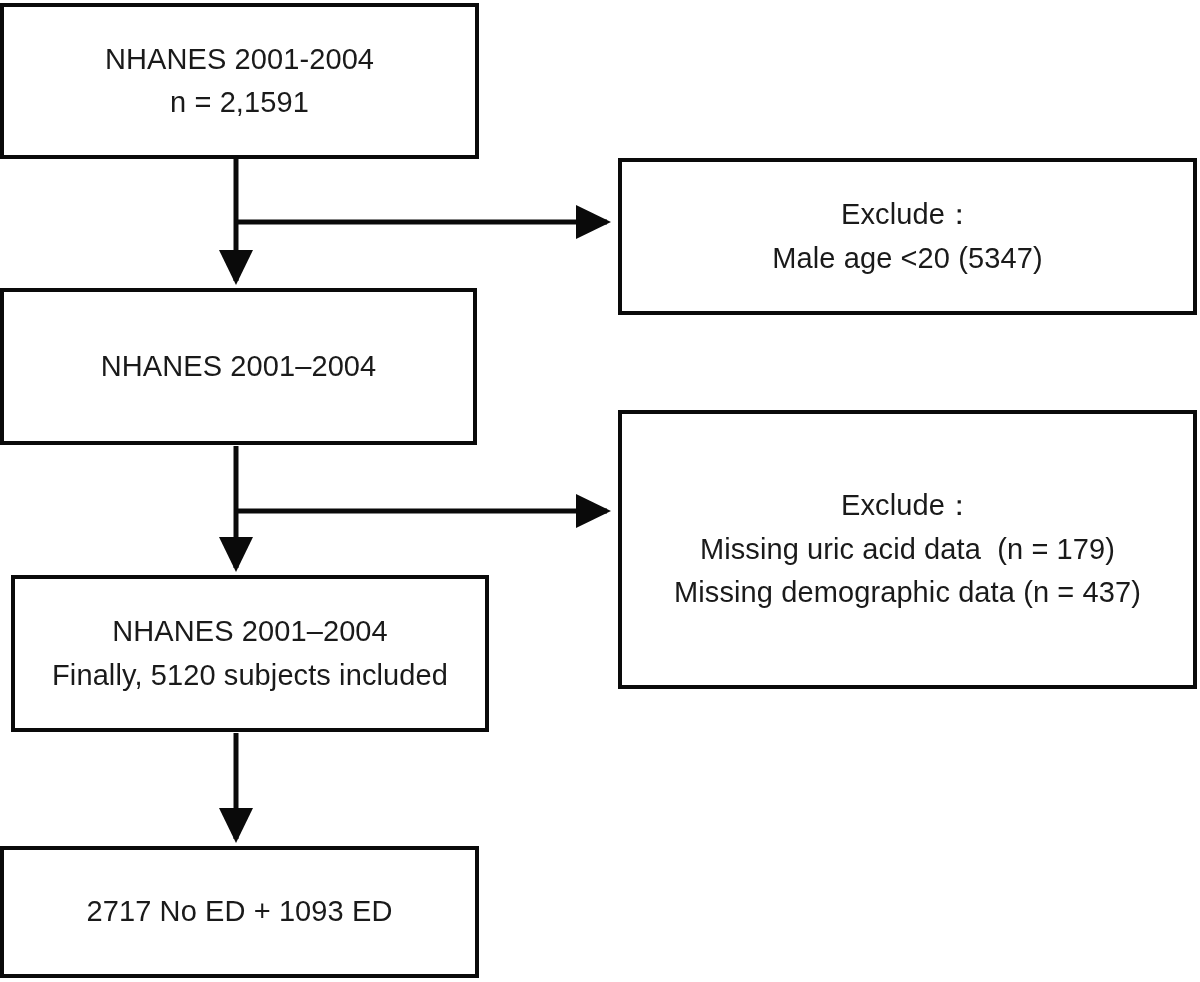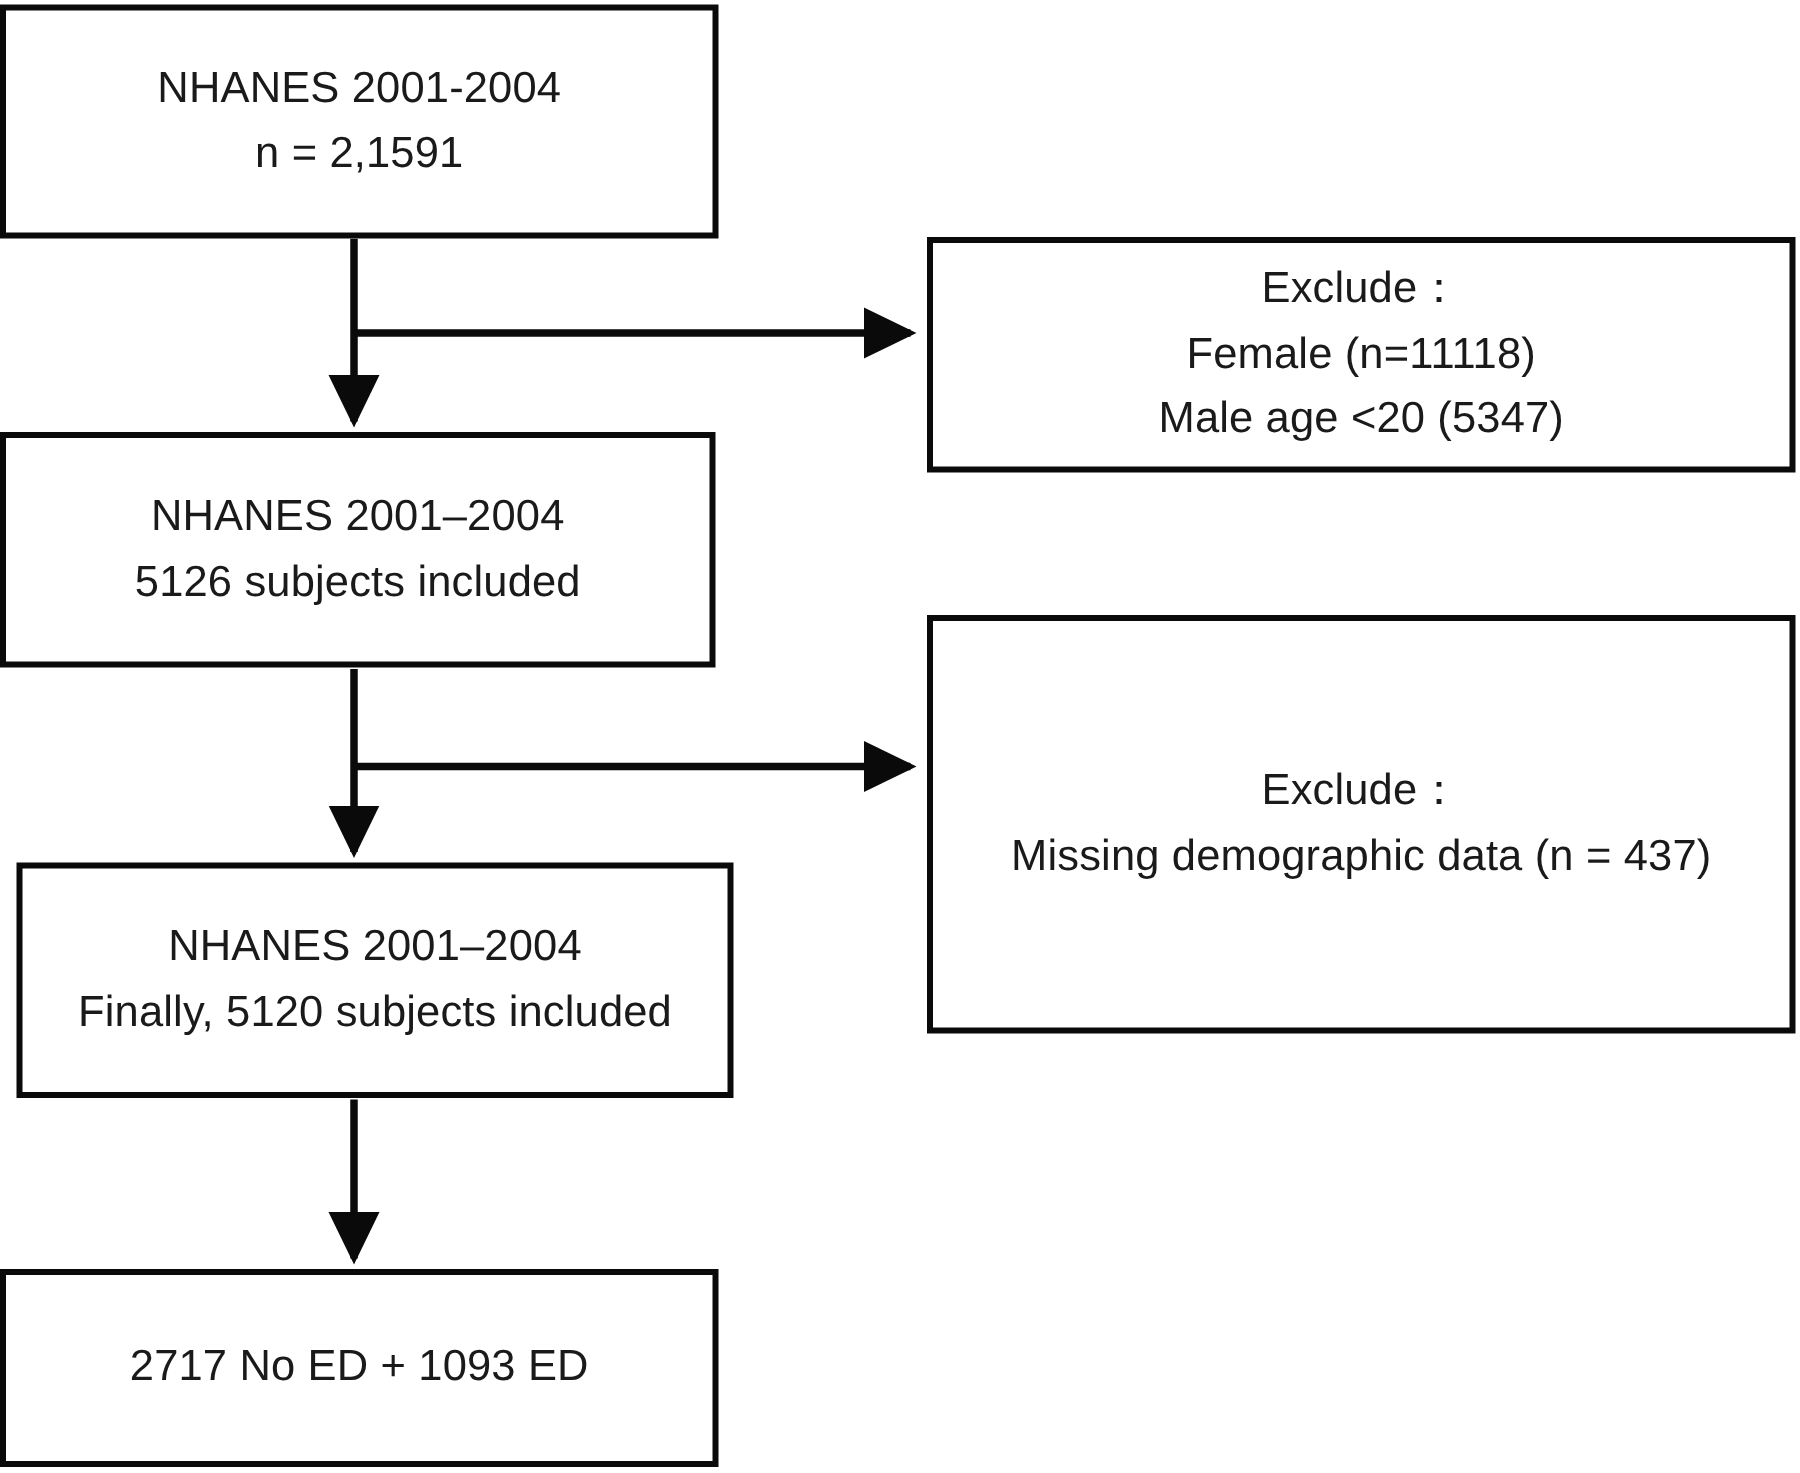--- a/index.html
+++ b/index.html
@@ -82,36 +82,35 @@
     </g>
   </svg>
 
   <div class="node" id="node-source">
     <div class="line">NHANES 2001-2004</div>
     <div class="line">n = 2,1591</div>
   </div>
 
   <div class="node" id="node-included">
     <div class="line">NHANES 2001–2004</div>
-    <div class="line">5126 subjects included</div>
   </div>
 
   <div class="node" id="node-final">
     <div class="line">NHANES 2001–2004</div>
     <div class="line">Finally, 5120 subjects included</div>
   </div>
 
   <div class="node" id="node-outcome">
     <div class="line">2717 No ED + 1093 ED</div>
   </div>
 
   <div class="node" id="node-exclude-1">
     <div class="line">Exclude：</div>
-    <div class="line">Female (n=11118)</div>
     <div class="line">Male age &lt;20 (5347)</div>
   </div>
 
   <div class="node" id="node-exclude-2">
     <div class="line">Exclude：</div>
+    <div class="line">Missing uric acid data  (n = 179)</div>
     <div class="line">Missing demographic data (n = 437)</div>
   </div>
 
 </div>
 
 </body></html>

